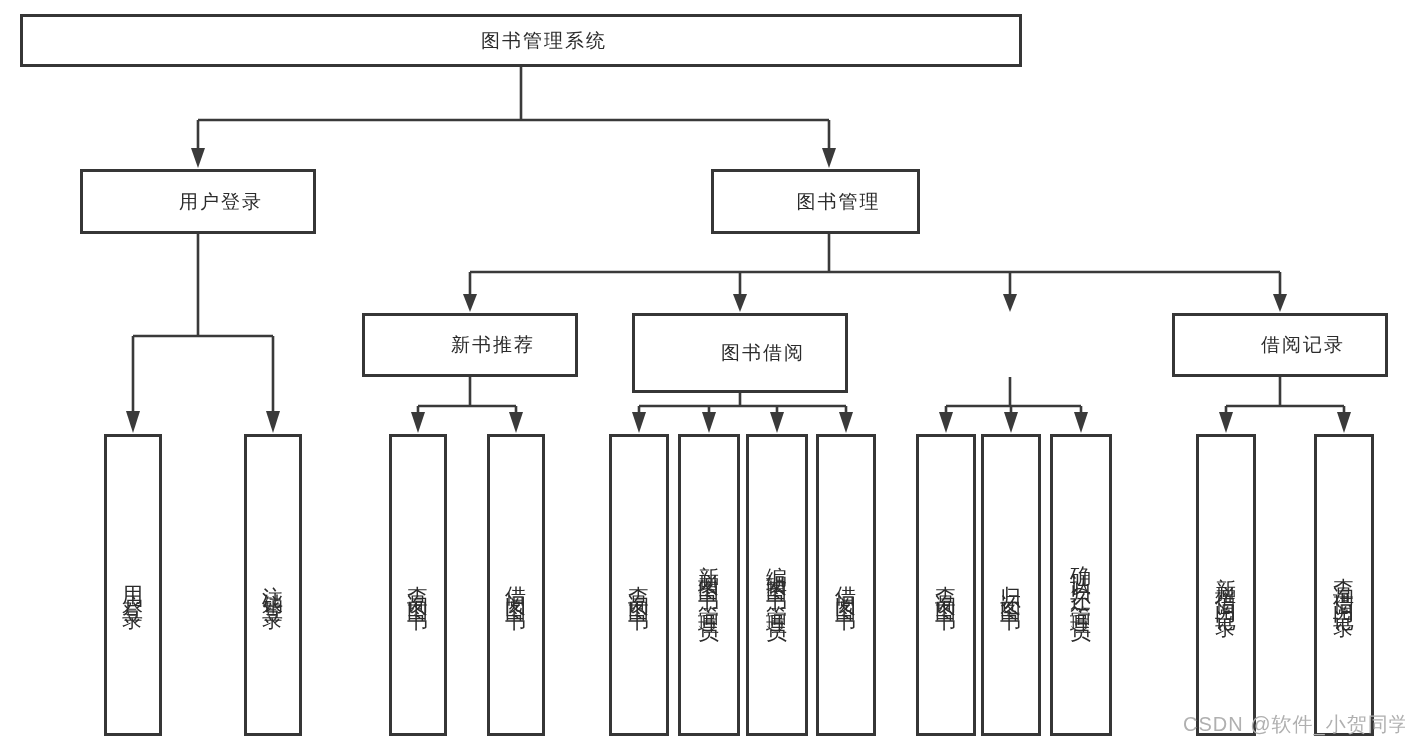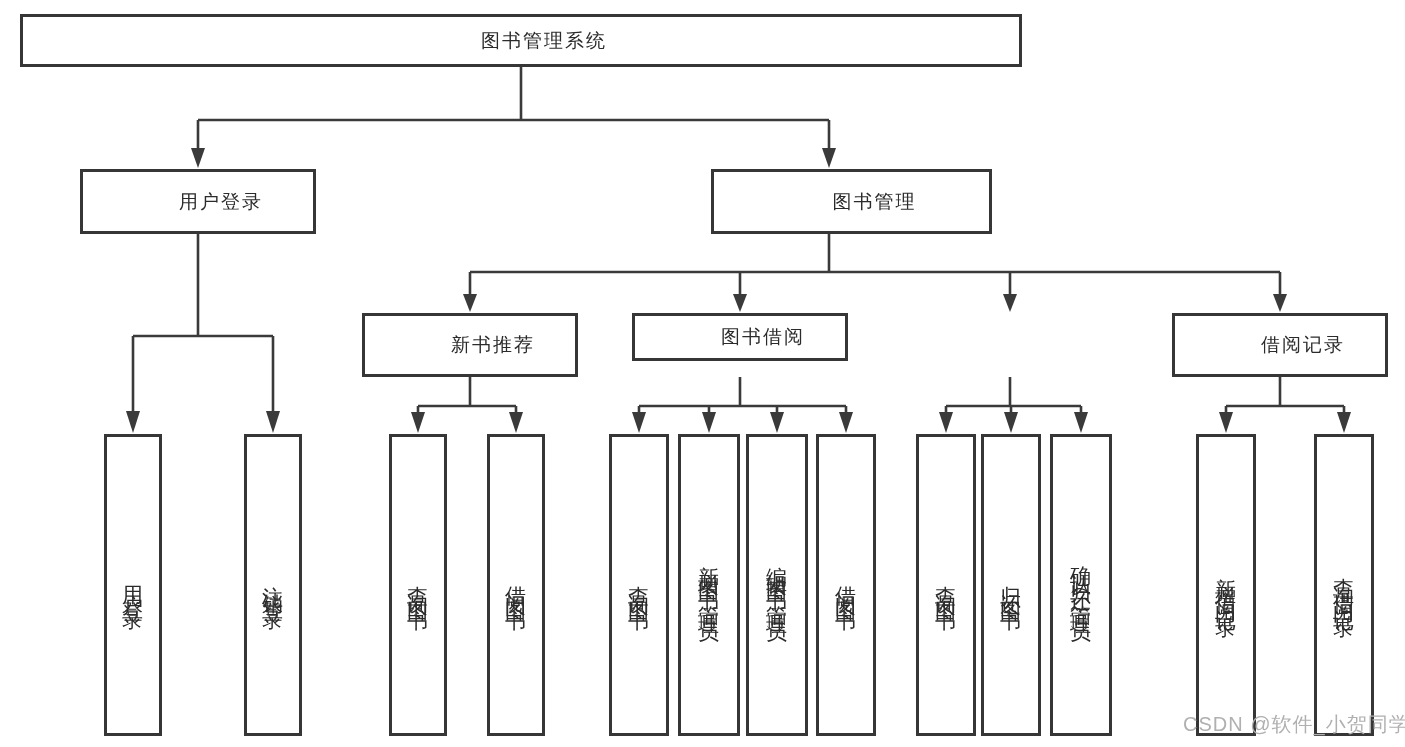--- a/index.html
+++ b/index.html
@@ -90,24 +90,24 @@
     <polygon points="1074,412 1088,412 1081,433"></polygon>
 
     <path d="M1280 377 V406 M1226 406 H1344 M1226 406 V414 M1344 406 V414"></path>
     <polygon points="1219,412 1233,412 1226,433"></polygon>
     <polygon points="1337,412 1351,412 1344,433"></polygon>
   </svg>
 
   <div class="box h" style="left:20px; top:14px; width:1002px; height:53px;">图书管理系统</div>
 
   <div class="box h" style="left:80px; top:169px; width:236px; height:65px;">用户登录</div>
-  <div class="box h" style="left:711px; top:169px; width:281px; height:65px;">图书管理</div>
+  <div class="box h" style="left:711px; top:169px; width:209px; height:65px;">图书管理</div>
 
   <div class="box h" style="left:362px; top:313px; width:216px; height:64px;">新书推荐</div>
-  <div class="box h" style="left:632px; top:313px; width:216px; height:48px;">图书借阅</div>
+  <div class="box h" style="left:632px; top:313px; width:216px; height:80px;">图书借阅</div>
   <div class="box h" style="left:1172px; top:313px; width:216px; height:64px;">借阅记录</div>
 
   <div class="box v" style="left:104px; top:434px; width:58px; height:302px;">用户登录</div>
   <div class="box v" style="left:244px; top:434px; width:58px; height:302px;">注销登录</div>
 
   <div class="box v" style="left:389px; top:434px; width:58px; height:302px;">查询图书</div>
   <div class="box v" style="left:487px; top:434px; width:58px; height:302px;">借阅图书</div>
 
   <div class="box v" style="left:609px; top:434px; width:60px; height:302px;">查询图书</div>
   <div class="box v" style="left:678px; top:434px; width:62px; height:302px;">新增图书（管理员）</div>

